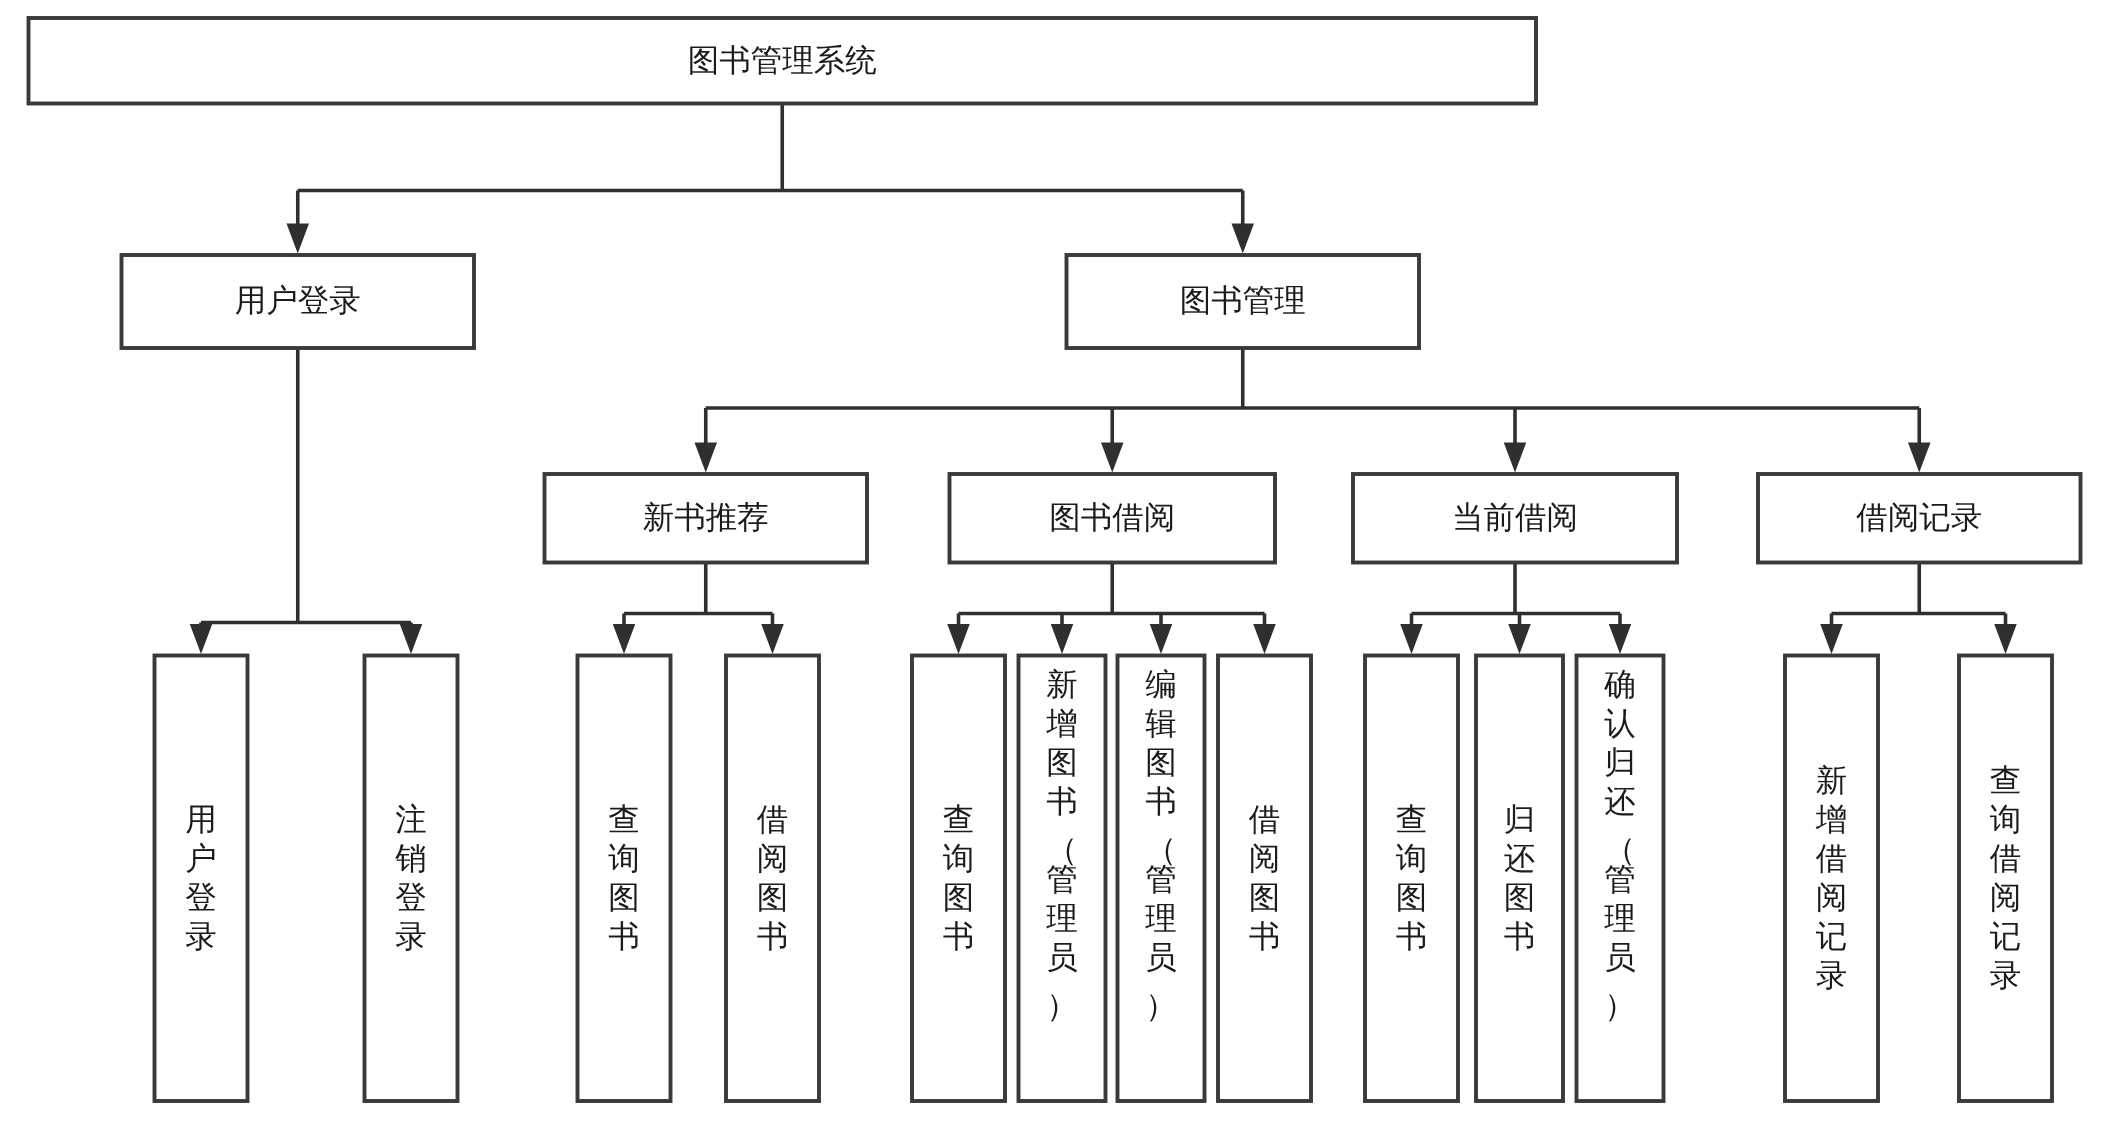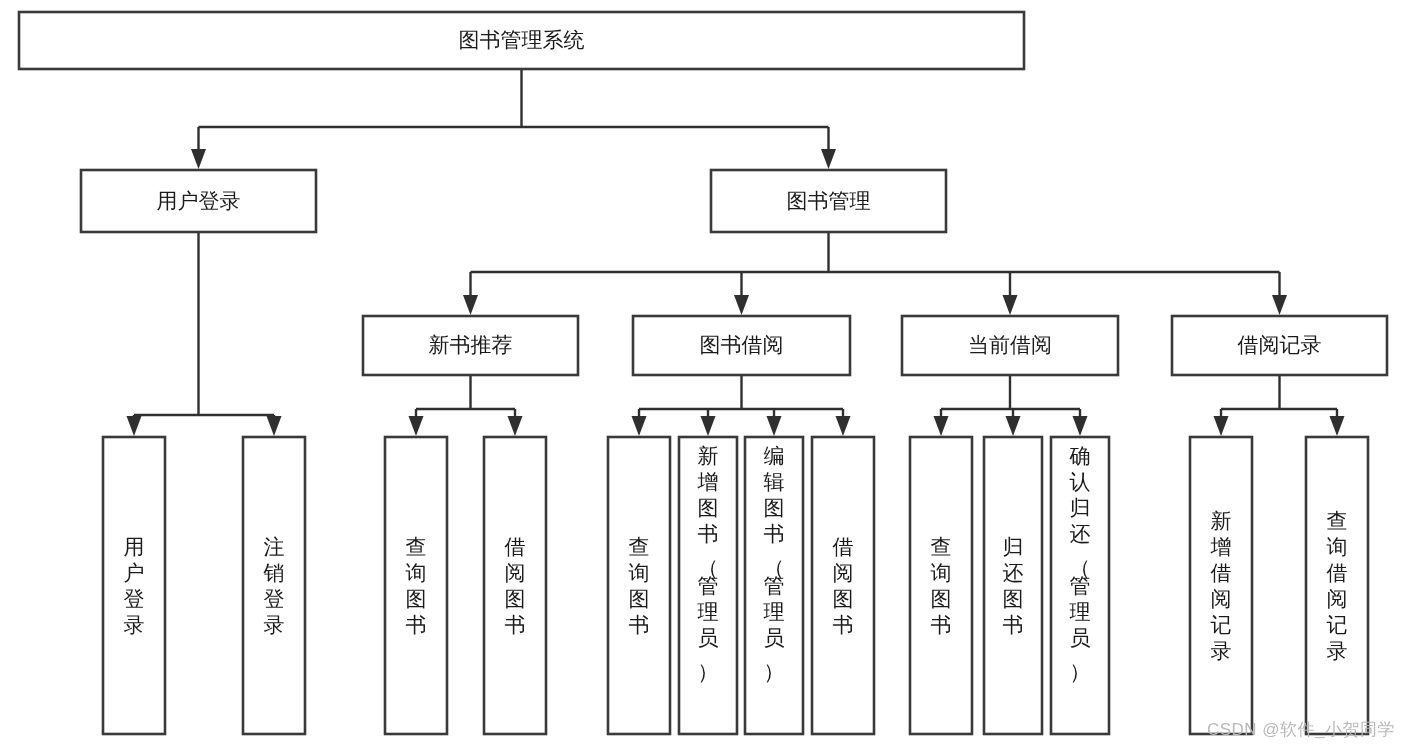--- a/index.html
+++ b/index.html
@@ -214,14 +214,13 @@
         <g>
           <rect class="node-box" x="1190" y="437" width="62" height="297"></rect>
           <text class="node-label-v" x="1221" y="527.5"><tspan x="1221" dy="0">新</tspan><tspan x="1221" dy="26">增</tspan><tspan x="1221" dy="26">借</tspan><tspan x="1221" dy="26">阅</tspan><tspan x="1221" dy="26">记</tspan><tspan x="1221" dy="26">录</tspan></text>
         </g>
         <g>
           <rect class="node-box" x="1306" y="437" width="62" height="297"></rect>
           <text class="node-label-v" x="1337" y="527.5"><tspan x="1337" dy="0">查</tspan><tspan x="1337" dy="26">询</tspan><tspan x="1337" dy="26">借</tspan><tspan x="1337" dy="26">阅</tspan><tspan x="1337" dy="26">记</tspan><tspan x="1337" dy="26">录</tspan></text>
         </g>
       </g>
   </svg>
-  <div class="watermark">CSDN @软件_小贺同学</div>
 </div>
 
 </body></html>

